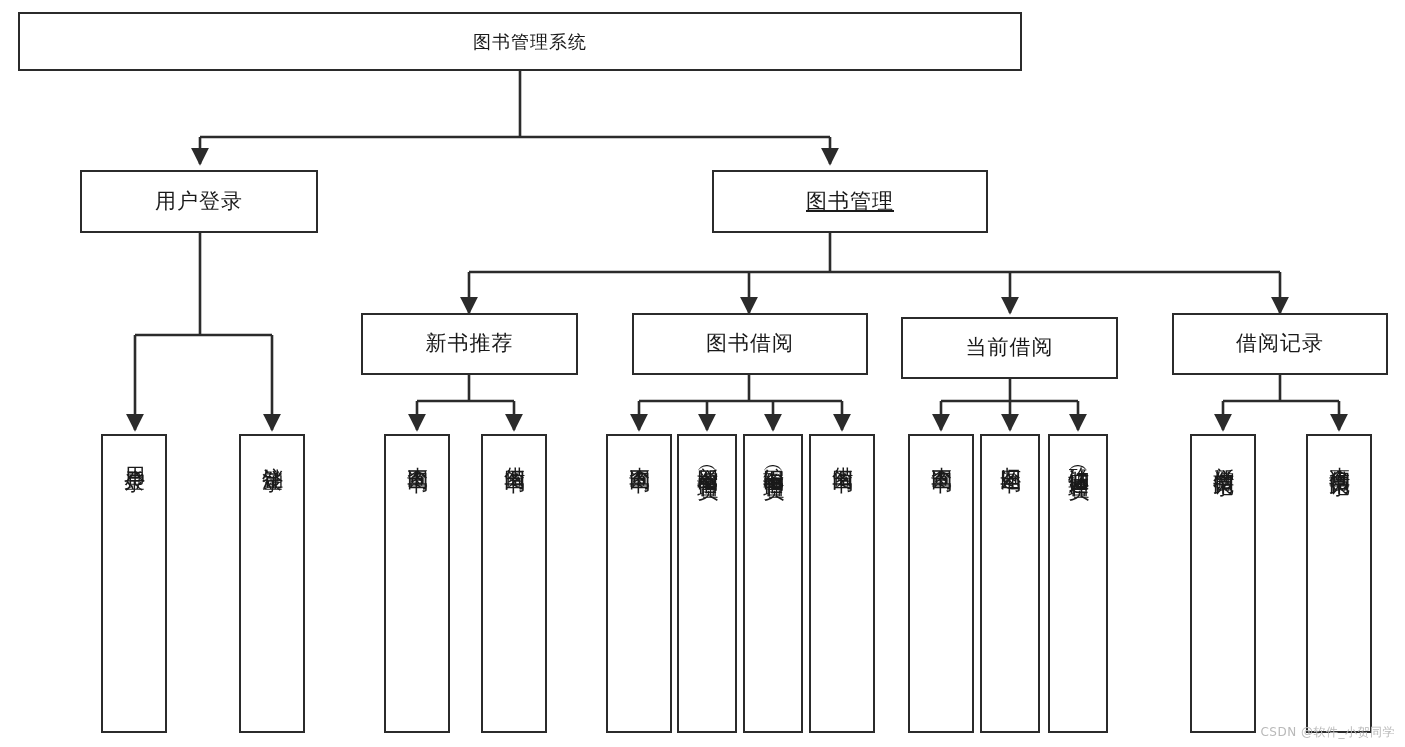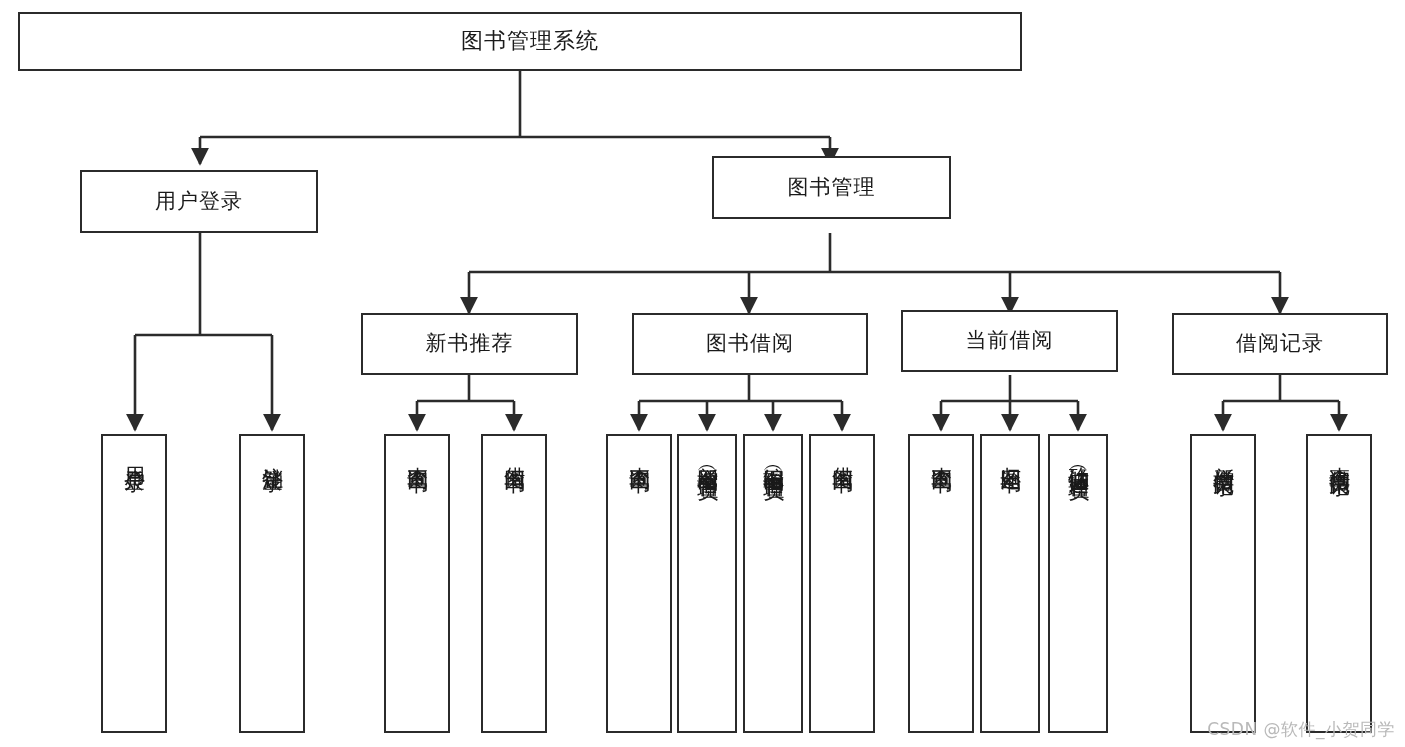--- a/index.html
+++ b/index.html
@@ -24,40 +24,40 @@
     align-items:center;
     justify-content:center;
     color:#1a1a1a;
   }
   .node.horiz{
     font-size:21px;
     line-height:1.2;
     letter-spacing:1px;
     white-space:nowrap;
   }
-  .node.root{ font-size:22px;padding-left:20px; }
+  .node.root{ font-size:18px;padding-left:20px; }
   .node.leaf{
     padding:14px 2px 10px 2px;
     align-items:flex-start;
     justify-content:center;
   }
   .vlabel{
     writing-mode:vertical-rl;
     text-orientation:upright;
     font-size:21px;
     line-height:1.32;
     letter-spacing:2px;
     white-space:nowrap;
     color:#1a1a1a;
   }
   .watermark{
     position:absolute;
     right:10px;
     bottom:6px;
-    font-size:17px;
+    font-size:12px;
     color:#b9b9b9;
     letter-spacing:0.5px;
     white-space:nowrap;
     font-family:"DejaVu Sans","Liberation Sans",sans-serif;
   }
 </style>
 </head>
 <body>
 
 <div id="diagram-root">
@@ -113,31 +113,31 @@
     </g>
   </svg>
 
   <div class="node horiz root" style="left:18px;top:12px;width:1004px;height:59px;">
     <span>图书管理系统</span>
   </div>
 
   <div class="node horiz" style="left:80px;top:170px;width:238px;height:63px;">
     <span>用户登录</span>
   </div>
-  <div class="node horiz" style="left:712px;top:156px;width:239px;height:63px;">
+  <div class="node horiz" style="left:712px;top:170px;width:276px;height:63px;text-decoration:underline;">
     <span>图书管理</span>
   </div>
 
   <div class="node horiz" style="left:361px;top:313px;width:217px;height:62px;">
     <span>新书推荐</span>
   </div>
   <div class="node horiz" style="left:632px;top:313px;width:236px;height:62px;text-align:right;">
     <span>图书借阅</span>
   </div>
-  <div class="node horiz" style="left:901px;top:310px;width:217px;height:62px;align-items:center;">
+  <div class="node horiz" style="left:901px;top:317px;width:217px;height:62px;align-items:center;">
     <span>当前借阅</span>
   </div>
   <div class="node horiz" style="left:1172px;top:313px;width:216px;height:62px;text-align:right;">
     <span>借阅记录</span>
   </div>
 
   <div class="node leaf" style="left:101px;top:434px;width:66px;height:299px;">
     <span class="vlabel">用户登录</span>
   </div>
   <div class="node leaf" style="left:239px;top:434px;width:66px;height:299px;">

